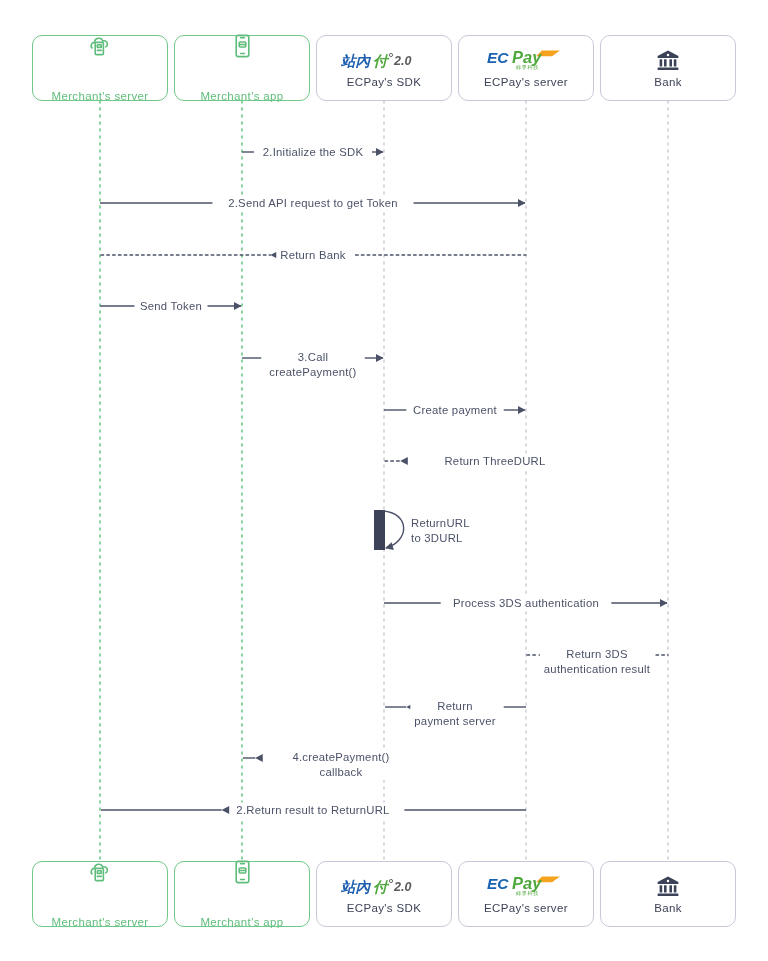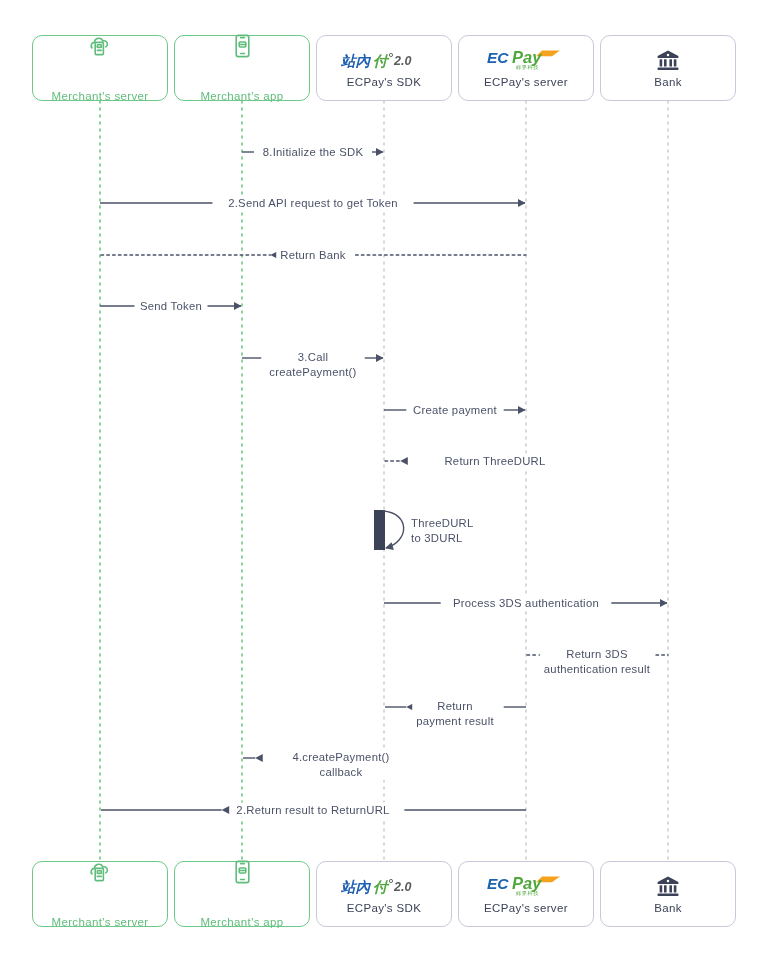--- a/index.html
+++ b/index.html
@@ -76,35 +76,35 @@
     line-height: 15px;
     white-space: pre-line;
     z-index: 4;
   }
   svg { display: block; }
 </style>
 </head>
 <body>
 
 <div id="diagram">
-    <div class="msg-label" style="left: 313px; top: 152px;">8.Initialize the SDK</div>
+    <div class="msg-label" style="left: 313px; top: 152px;">2.Initialize the SDK</div>
     <div class="msg-label" style="left: 313px; top: 203px;">2.Send API request to get Token</div>
     <div class="msg-label" style="left: 313px; top: 255px;">Return Bank</div>
     <div class="msg-label" style="left: 171px; top: 306px;">Send Token</div>
     <div class="msg-label" style="left: 313px; top: 365px;">3.Call
 createPayment()</div>
     <div class="msg-label" style="left: 455px; top: 410px;">Create payment</div>
     <div class="msg-label" style="left: 455px; top: 461px; margin-left: 40px;">Return ThreeDURL</div>
-    <div class="self-label" style="left: 411px; top: 516px;">ThreeDURL
+    <div class="self-label" style="left: 411px; top: 516px;">ReturnURL
 to 3DURL</div>
     <div class="msg-label" style="left: 526px; top: 603px;">Process 3DS authentication</div>
     <div class="msg-label" style="left: 597px; top: 662px;">Return 3DS
 authentication result</div>
     <div class="msg-label" style="left: 455px; top: 714px;">Return
-payment result</div>
+payment server</div>
     <div class="msg-label" style="left: 305px; top: 765px; margin-left: 36px;">4.createPayment()
 callback</div>
     <div class="msg-label" style="left: 313px; top: 810px;">2.Return result to ReturnURL</div>
     <svg width="768" height="961" viewBox="0 0 768 961" style="position: absolute; left: 0px; top: 0px;">
       <defs>
         <marker id="ah-r" markerWidth="9" markerHeight="9" refX="8" refY="4.5" orient="0" markerUnits="userSpaceOnUse">
           <path d="M1,0.6 L8.6,4.5 L1,8.4 Z" fill="#4b5268"></path>
         </marker>
         <marker id="ah-l" markerWidth="9" markerHeight="9" refX="1" refY="4.5" orient="0" markerUnits="userSpaceOnUse">
           <path d="M8.6,0.6 L1,4.5 L8.6,8.4 Z" fill="#4b5268"></path>

